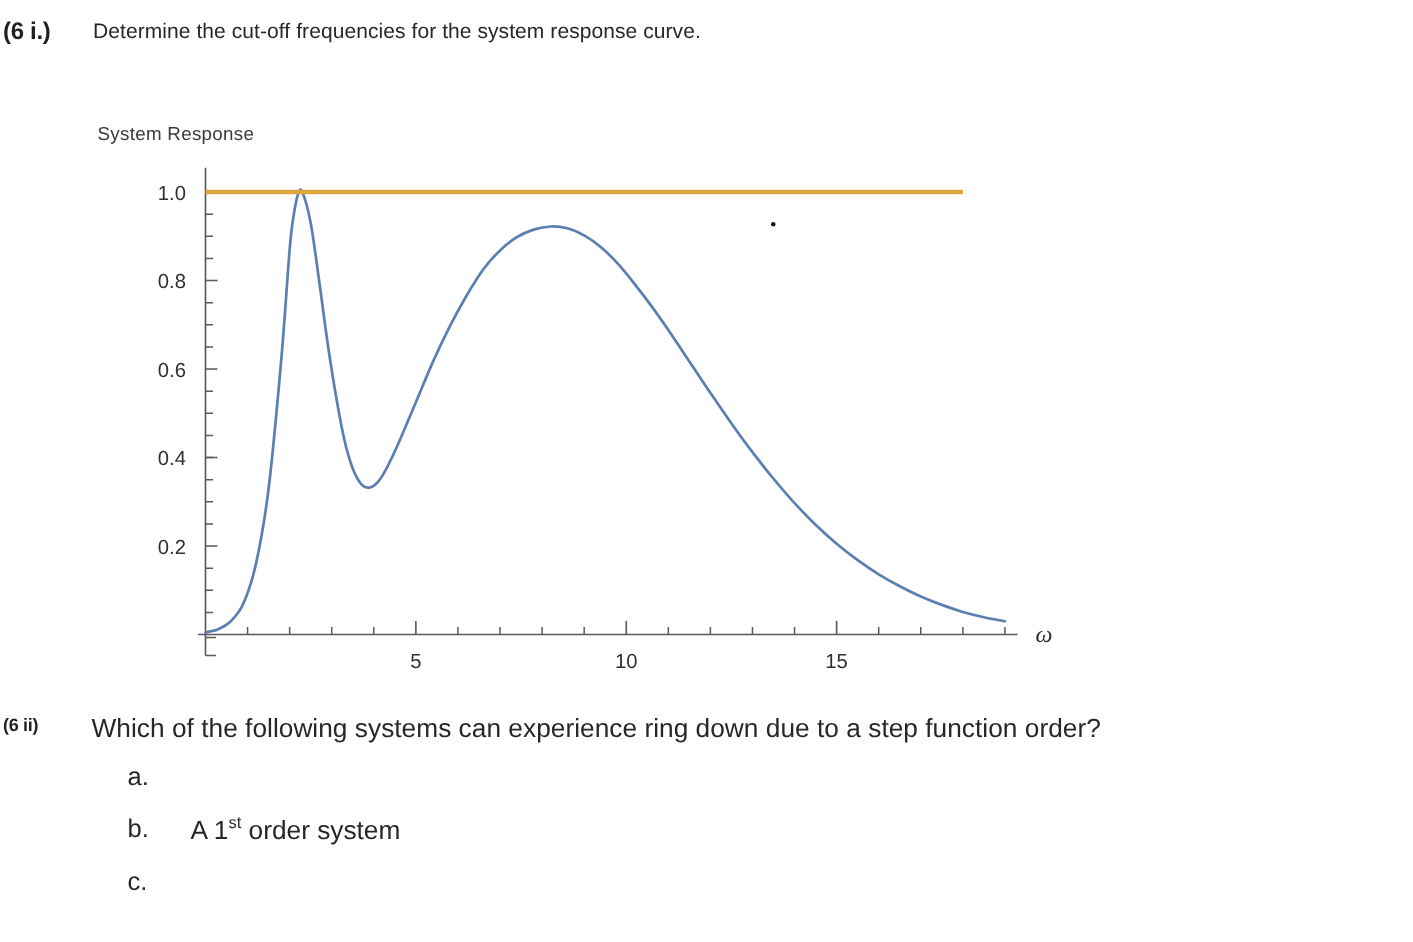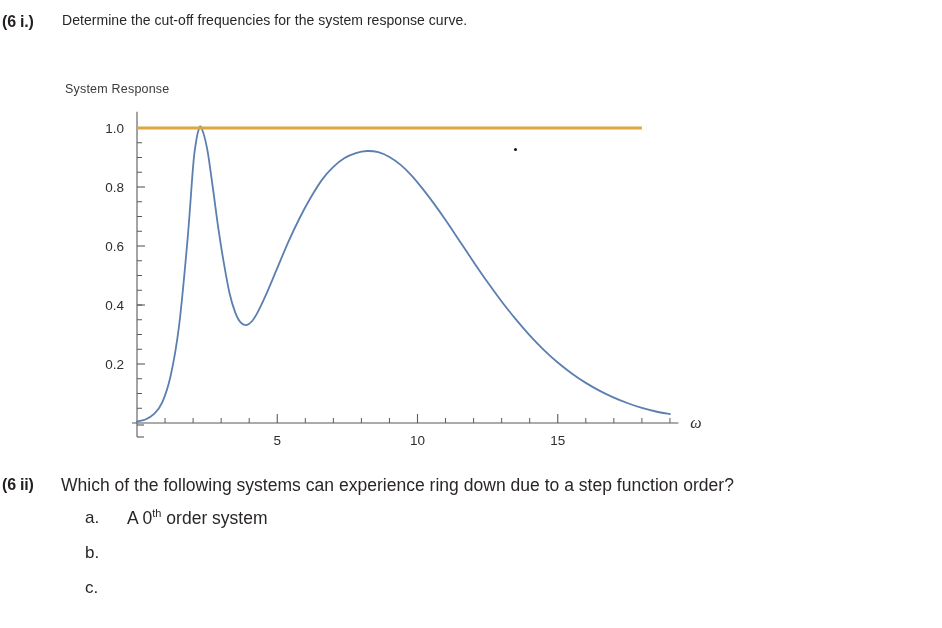--- a/index.html
+++ b/index.html
@@ -73,21 +73,21 @@
   #q6ii-block {
     position: absolute;
     left: 0px;
     top: 472px;
     width: 942px;
   }
   #q6ii-label {
     position: absolute;
     left: 2px;
     top: 4px;
-    font-size: 16px;
+    font-size: 12px;
     font-weight: bold;
     letter-spacing: -0.2px;
     white-space: nowrap;
   }
   #q6ii-text {
     position: absolute;
     left: 61px;
     top: 3px;
     font-size: 17.5px;
     letter-spacing: 0.02px;
@@ -210,21 +210,21 @@
 <div id="stray-dot"></div>
 
 <div id="q6ii-block">
   <span id="q6ii-label">(6 ii)</span>
   <span id="q6ii-text">Which of the following systems can experience ring down due to a step function order?</span>
 </div>
 
 <div id="options-list">
     <div class="option-row">
       <span class="option-marker">a.</span>
-      <span class="option-text"><span>A 0</span><sup>th</sup><span> order system</span></span>
     </div>
     <div class="option-row">
       <span class="option-marker">b.</span>
+      <span class="option-text"><span>A 1</span><sup>st</sup><span> order system</span></span>
     </div>
     <div class="option-row">
       <span class="option-marker">c.</span>
     </div>
   </div>
 
 </body></html>

